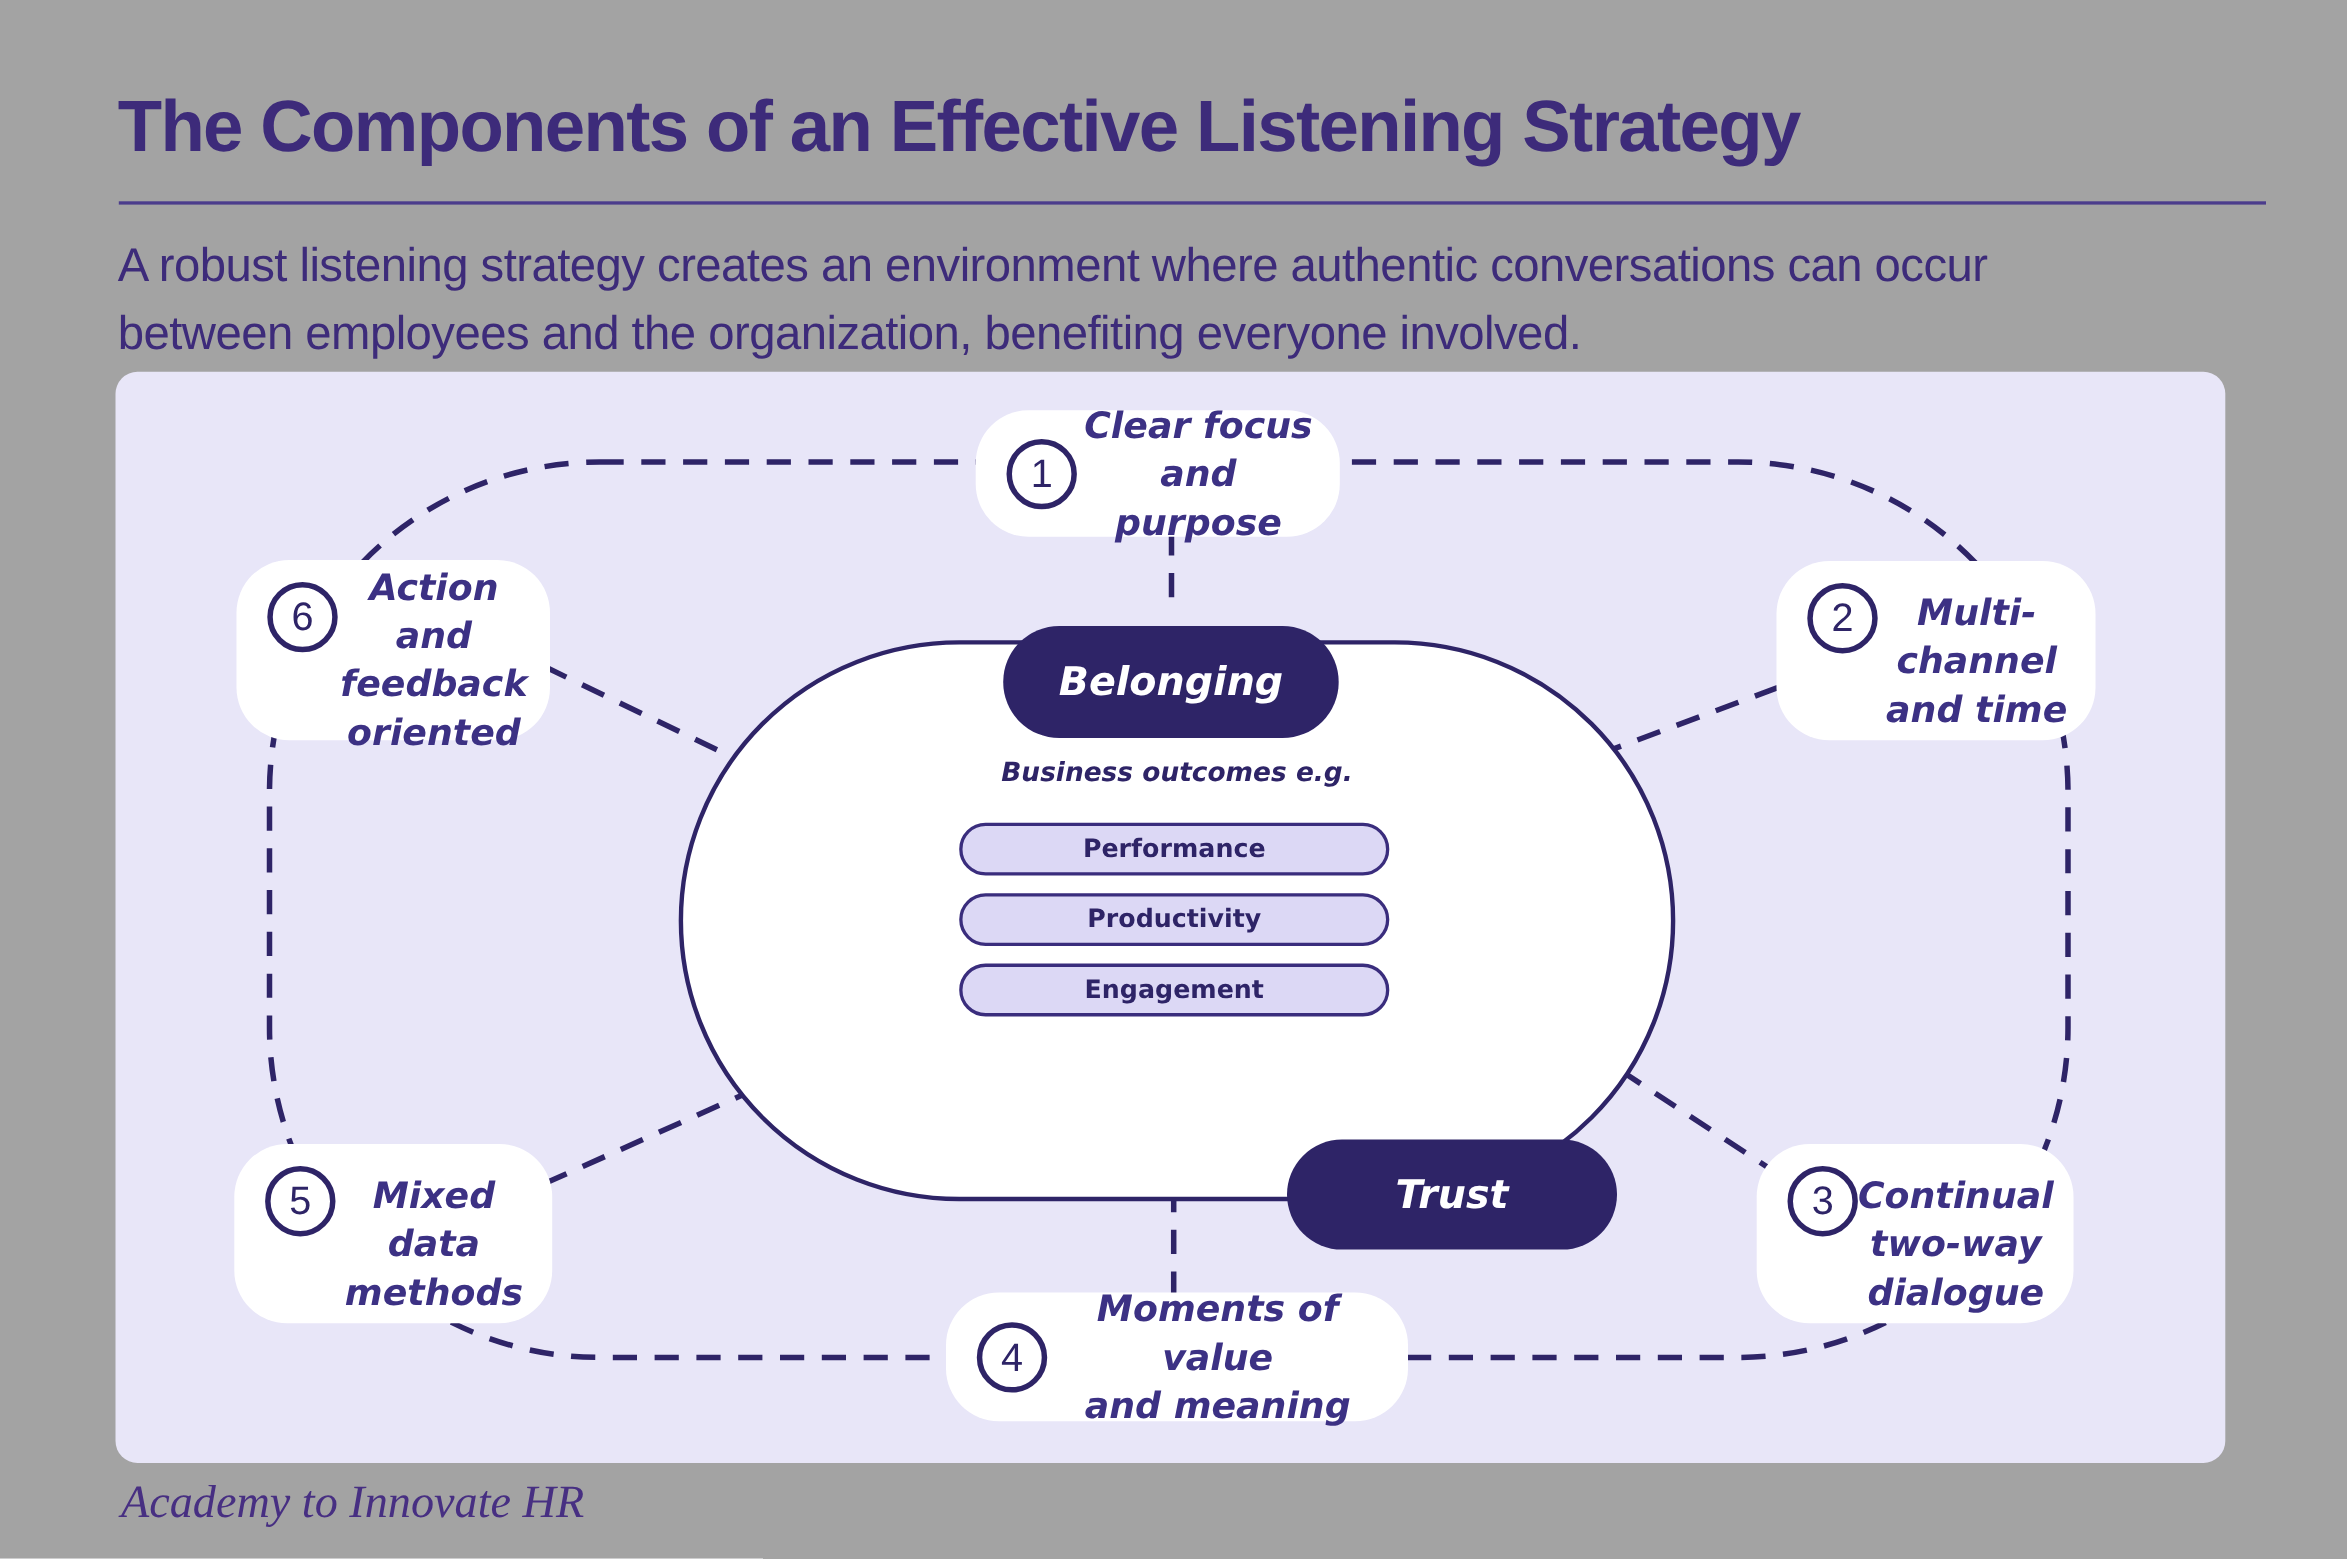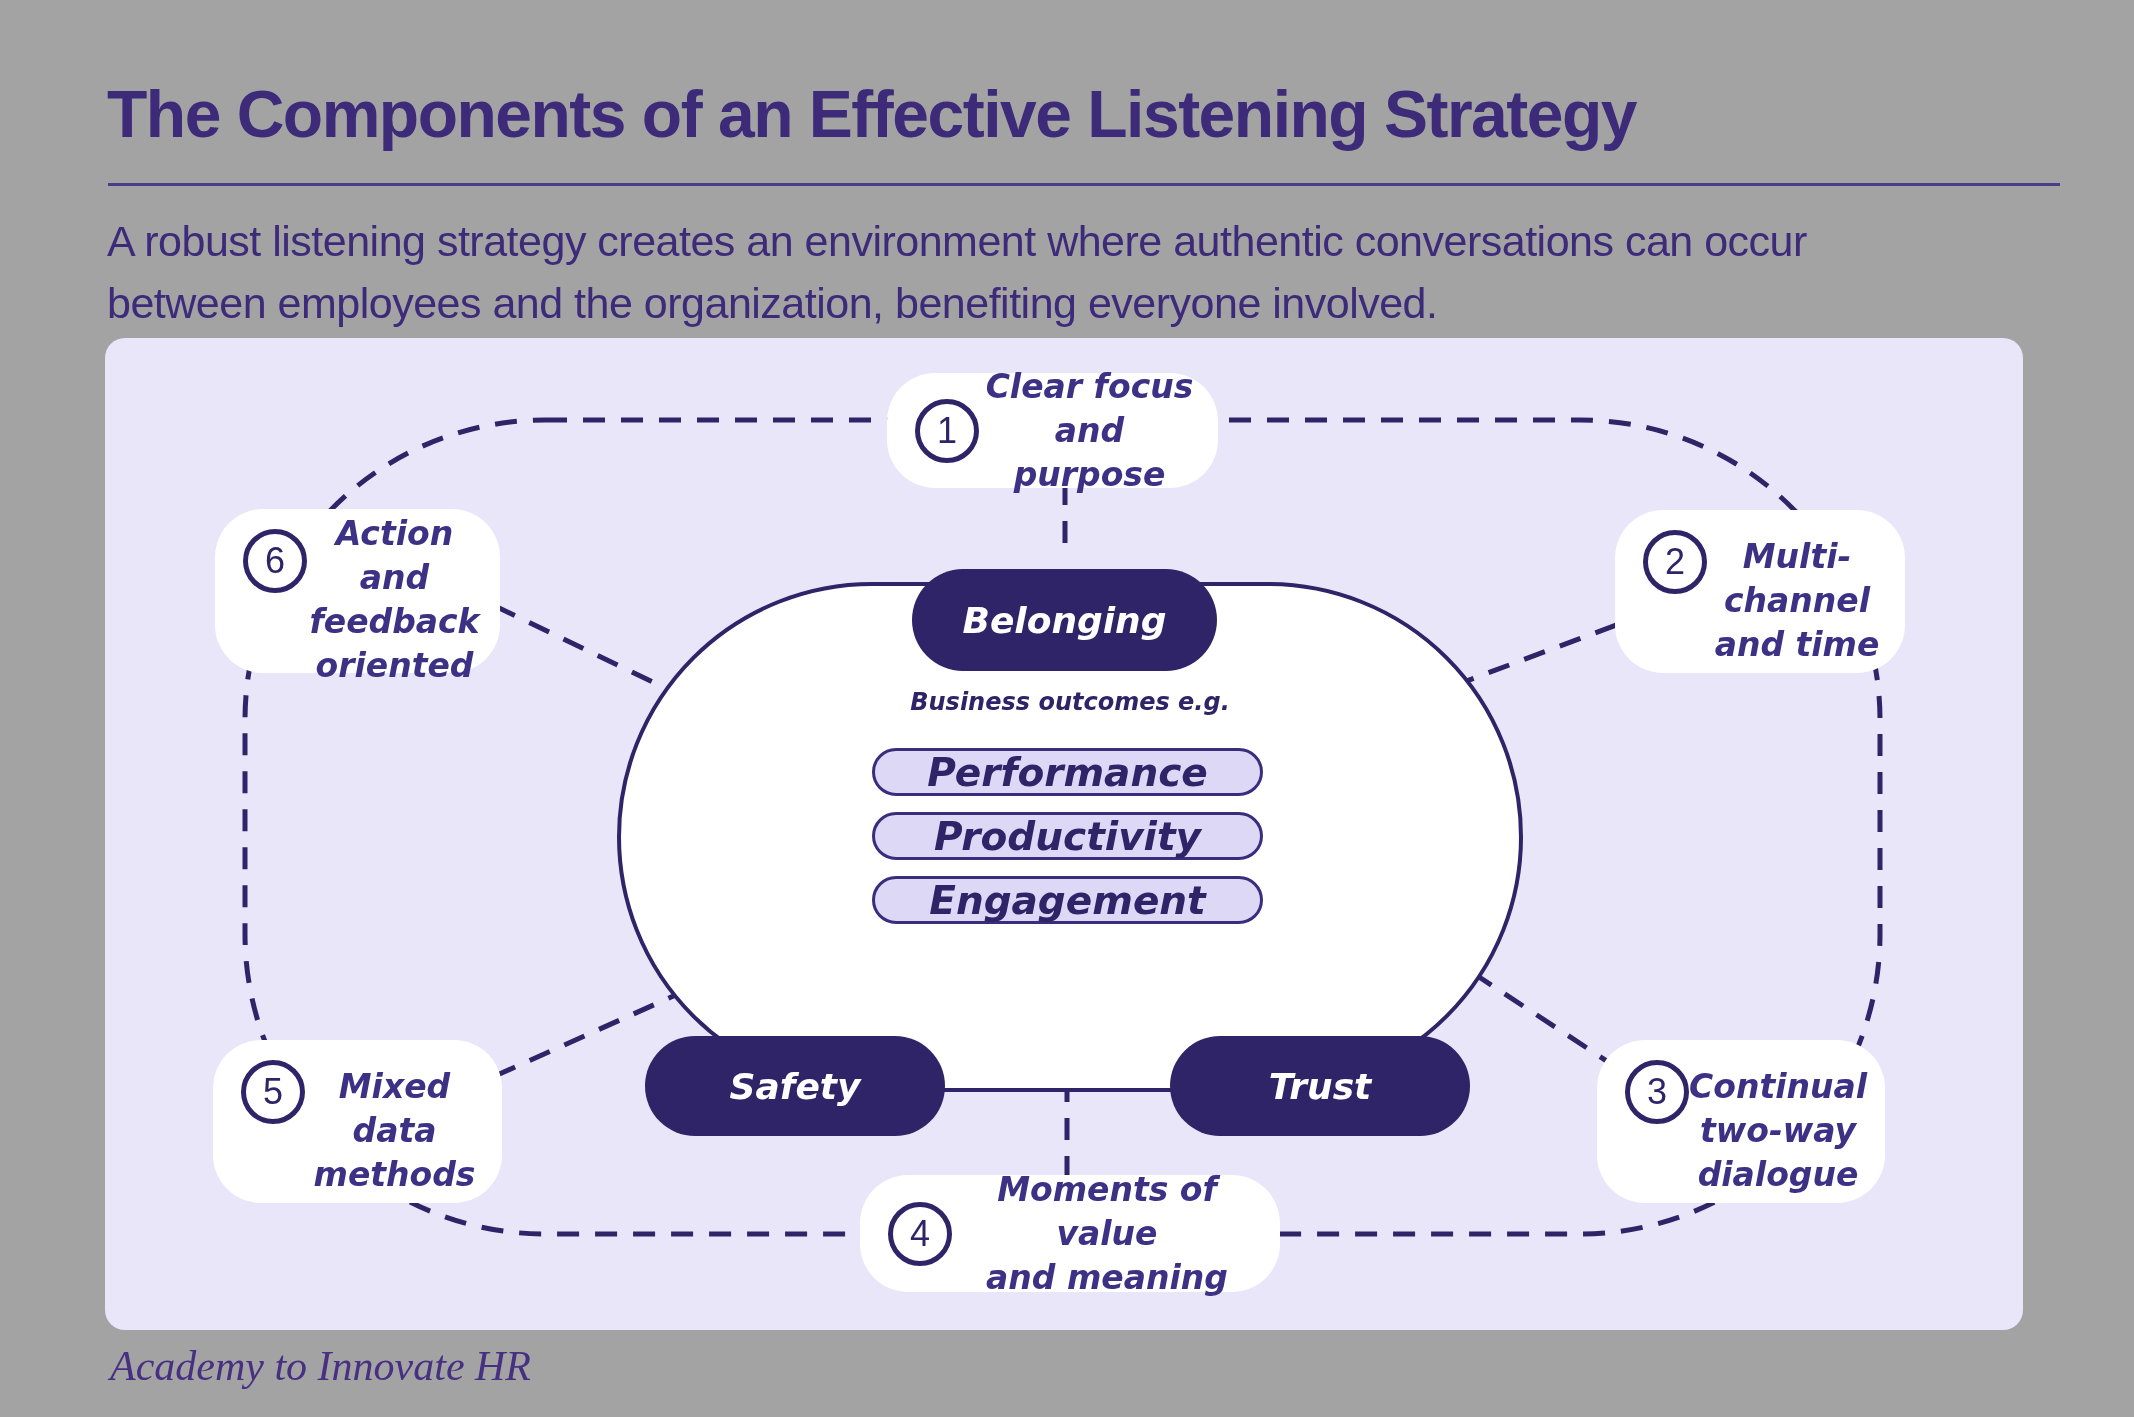--- a/index.html
+++ b/index.html
@@ -27,21 +27,21 @@
   }
   .outcomes-title{
     position:absolute;left:512px;top:350px;width:906px;z-index:3;text-align:center;
     font-size:24px;font-weight:700;font-style:italic;color:#2e2467;
     font-family:"DejaVu Sans",sans-serif;
   }
   .outcome-pill{
     position:absolute;left:767px;width:391px;height:48px;z-index:3;box-sizing:border-box;
     background:#dcd8f5;border:3px solid #3a2d7d;border-radius:29px;
     display:flex;align-items:center;justify-content:center;
-    font-size:39px;font-weight:700;font-style:italic;color:#2e2467;
+    font-size:23px;font-weight:700;color:#2e2467;
     font-family:"DejaVu Sans",sans-serif;
   }
   .op1{top:410px}.op2{top:474px}.op3{top:538px}
   
   .dark-pill{
     position:absolute;z-index:4;background:#2e2467;border-radius:52px;
     display:flex;align-items:center;justify-content:center;
     color:#ffffff;font-size:36px;font-weight:700;font-style:italic;
     font-family:"DejaVu Sans",sans-serif;
   }
@@ -102,21 +102,20 @@
     </svg>
 
     <div class="blob"></div>
 
     <div class="outcomes-title">Business outcomes e.g.</div>
     <div class="outcome-pill op1">Performance</div>
     <div class="outcome-pill op2">Productivity</div>
     <div class="outcome-pill op3">Engagement</div>
 
     <div class="dark-pill pill-belonging">Belonging</div>
-    <div class="dark-pill pill-safety">Safety</div>
     <div class="dark-pill pill-trust">Trust</div>
 
     <div class="card c1">
       <span class="num">1</span>
       <span class="txt">Clear focus
 and purpose</span>
     </div>
     <div class="card c2 tall">
       <span class="num">2</span>
       <span class="txt">Multi-

